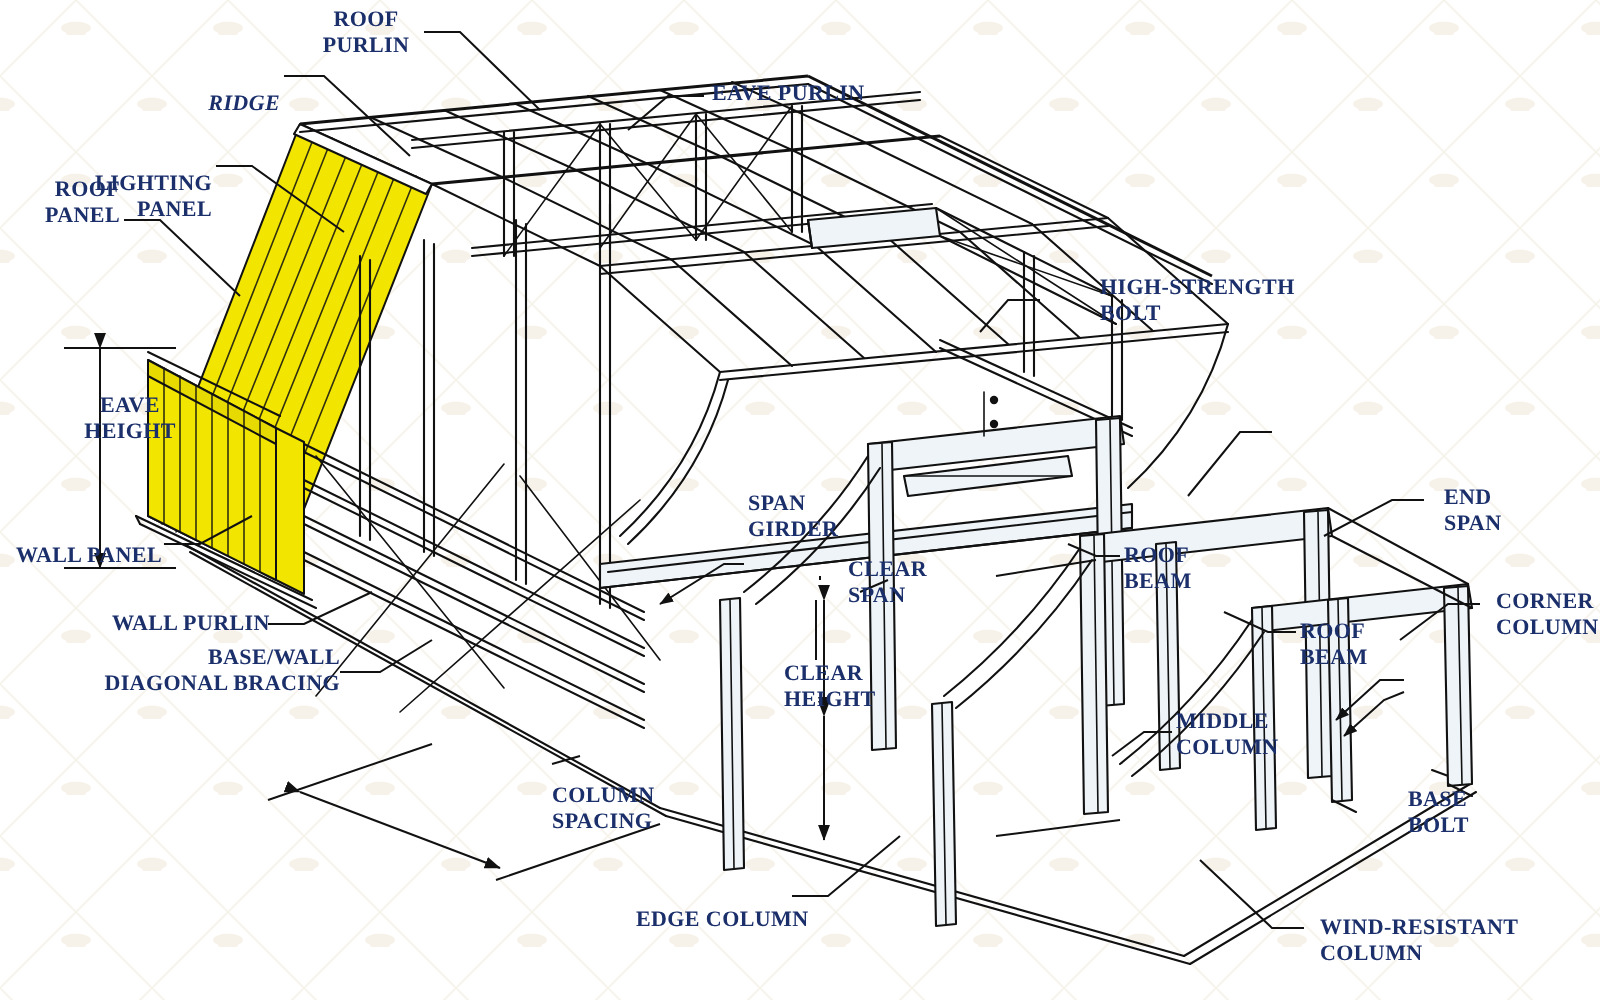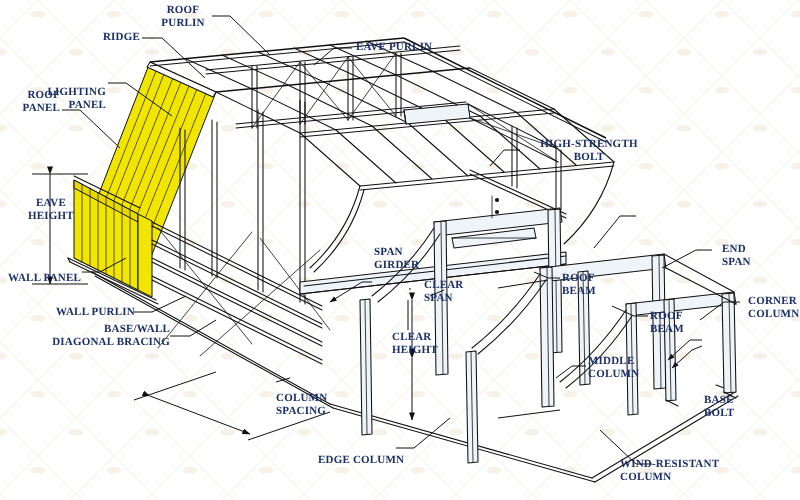--- a/index.html
+++ b/index.html
@@ -405,31 +405,31 @@
       <path class="dim" d="M216,372 L134,400"></path>
       <path class="dim" d="M330,412 L248,440"></path>
       <path class="dim" d="M150,396 L250,434" marker-start="url(#ar)" marker-end="url(#ar)"></path>
     </g>
 
   </svg>
 
   <div class="lbl c" style="left:152px; top:4px; width:62px;">ROOF
 PURLIN</div>
 
-  <div class="lbl r" style="left:78px; top:31px; width:62px;">RIDGE</div>
+  <div class="lbl r" style="left:78px; top:46px; width:62px;font-style:italic;">RIDGE</div>
 
   <div class="lbl l" style="left:356px; top:41px; width:110px;">EAVE PURLIN</div>
 
   <div class="lbl r" style="left:34px; top:62px; width:72px;margin-top:24px;">LIGHTING
 PANEL</div>
 
   <div class="lbl r" style="left:10px; top:89px; width:50px;">ROOF
 PANEL</div>
 
-  <div class="lbl c" style="left:26px; top:197px; width:50px;">EAVE
+  <div class="lbl c" style="left:40px; top:197px; width:50px;">EAVE
 HEIGHT</div>
 
   <div class="lbl l" style="left:8px; top:272px; width:80px;">WALL PANEL</div>
 
   <div class="lbl l" style="left:56px; top:306px; width:82px;">WALL PURLIN</div>
 
   <div class="lbl r" style="left:40px; top:323px; width:130px;">BASE/WALL
 DIAGONAL BRACING</div>
 
   <div class="lbl l" style="left:374px; top:246px; width:60px;">SPAN
@@ -439,21 +439,21 @@
 SPAN</div>
 
   <div class="lbl l" style="left:392px; top:331px; width:62px;">CLEAR
 HEIGHT</div>
 
   <div class="lbl l" style="left:276px; top:392px; width:70px;">COLUMN
 SPACING</div>
 
   <div class="lbl l" style="left:318px; top:454px; width:92px;">EDGE COLUMN</div>
 
-  <div class="lbl l" style="left:536px; top:138px; width:106px;text-align:center;">HIGH-STRENGTH
+  <div class="lbl l" style="left:550px; top:138px; width:106px;">HIGH-STRENGTH
 BOLT</div>
 
 
   <div class="lbl l" style="left:722px; top:243px; width:56px;">END
 SPAN</div>
 
   <div class="lbl l" style="left:748px; top:295px; width:56px;">CORNER
 COLUMN</div>
 
   <div class="lbl l" style="left:562px; top:272px; width:44px;">ROOF
@@ -461,16 +461,16 @@
 
   <div class="lbl l" style="left:650px; top:310px; width:44px;">ROOF
 BEAM</div>
 
   <div class="lbl l" style="left:588px; top:355px; width:66px;">MIDDLE
 COLUMN</div>
 
   <div class="lbl l" style="left:704px; top:394px; width:44px;">BASE
 BOLT</div>
 
-  <div class="lbl l" style="left:620px; top:458px; width:110px;font-family:Liberation Serif, serif;">WIND-RESISTANT
+  <div class="lbl l" style="left:660px; top:458px; width:110px;font-family:Liberation Serif, serif;">WIND-RESISTANT
 COLUMN</div>
 
 </div>
 
 </body></html>

